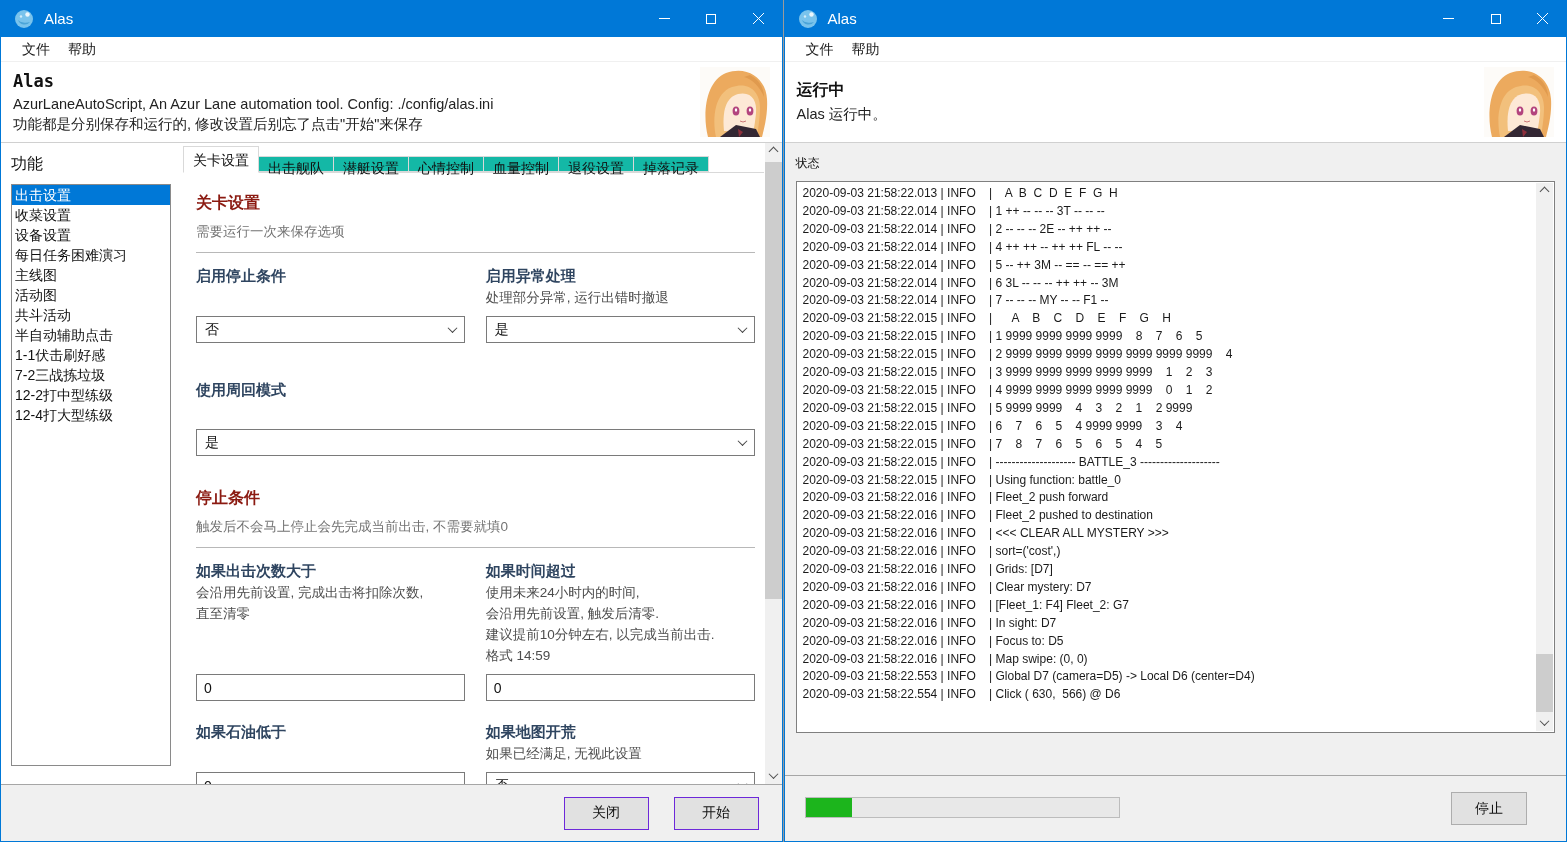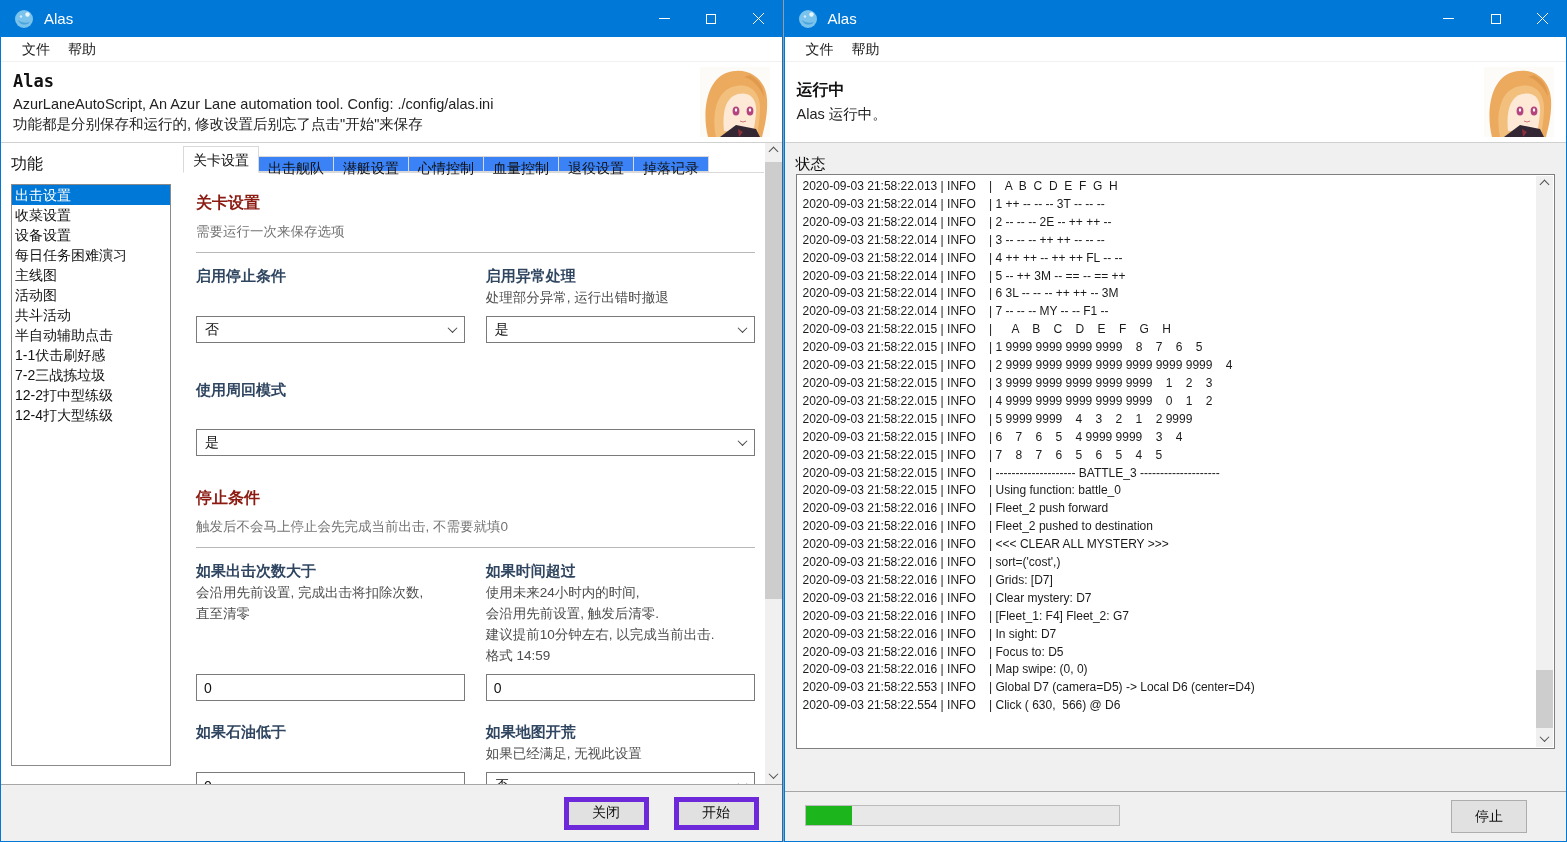--- a/index.html
+++ b/index.html
@@ -30,21 +30,21 @@
   
   .body-left { flex:1; display:flex; position:relative; background:#fff; overflow:hidden; }
   .sidebar { width:178px; padding:11px 8px 18px 10px; display:flex; flex-direction:column; flex:0 0 auto; }
   .side-heading { font-size:16px; font-weight:normal; color:#111; margin-bottom:9px; }
   .listbox { border:1px solid #8a8a8a; background:#fff; flex:1; overflow:hidden; }
   .lb-item { font-size:14px; color:#111; height:20px; line-height:20px; padding-left:3px; white-space:nowrap; }
   .lb-item.sel { background:#0078d7; color:#fff; }
 
   .main { flex:1; padding:3px 18px 0 4px; overflow:hidden; }
   .tabs { display:flex; align-items:flex-end; border-bottom:1px solid #d9d9d9; height:27px; }
-  .tab { font-size:14px; color:#111; padding:3px 9px 4px; background:#3b82f6; border:1px solid #d9d9d9; border-left:none; height:16px; white-space:nowrap; }
+  .tab { font-size:14px; color:#111; padding:3px 9px 4px; background:#14b8a6; border:1px solid #d9d9d9; border-left:none; height:16px; white-space:nowrap; }
   .tab:first-child { border-left:1px solid #d9d9d9; }
   .tab.active { background:#fff; height:27px; padding-top:5px; border-bottom:1px solid #fff; margin-bottom:-1px; position:relative; }
 
   .settings { padding:0 9px 0 13px; }
   .sec-title { font-size:16px; font-weight:bold; color:#8b1a11; margin-top:20px; margin-bottom:9px; }
   .sec-desc { font-size:13.5px; color:#737373; margin-bottom:11px; }
   .hr { height:1px; background:#b8b8b8; margin-bottom:4px; }
 
   .frow { display:grid; grid-template-columns:1fr 1fr; column-gap:21px; margin-top:12px; }
   .flabel { font-size:15px; font-weight:bold; color:#2f4560; grid-row:1; line-height:22px; }
@@ -61,29 +61,29 @@
   .chv.gray { border-color:#505050; }
 
   
   .vscroll { position:absolute; top:0; bottom:0; right:0; width:17px; background:#f0f0f0; display:flex; flex-direction:column; }
   .sb-btn { height:17px; display:flex; align-items:center; justify-content:center; flex:0 0 auto; }
   .sb-track { flex:1; position:relative; }
   .sb-thumb { position:absolute; left:0; right:0; background:#cdcdcd; }
 
   
   .footer { height:57px; border-top:1px solid #a6a6a6; background:#f0f0f0; display:flex; align-items:center; justify-content:flex-end; gap:25px; padding-right:23px; flex:0 0 auto; }
-  .btn { width:85px; height:33px; background:#e1e1e1; border:5px solid #6d28d9; font-size:14px; color:#111; font-family:inherit; }
+  .btn { width:85px; height:33px; background:#e1e1e1; border:1px solid #6d28d9; font-size:14px; color:#111; font-family:inherit; }
 
   
   .status-area { flex:1; background:#f0f0f0; padding:12px 11px 0 11px; display:flex; flex-direction:column; overflow:hidden; }
-  .status-label { font-size:15px; color:#111; }
+  .status-label { font-size:12px; color:#111; margin-bottom:9px; }
   .log-box { flex:1; background:#fff; border:1px solid #7f7f7f; position:relative; overflow:hidden; margin-bottom:42px; }
   .log-lines { position:absolute; top:3px; left:6px; right:18px; bottom:0; overflow:hidden; }
   .log-line { font-family:Liberation Sans, sans-serif; font-size:12px; line-height:17.9px; color:#1a1a1a; white-space:pre; }
-  .footer-r { height:50px; border-top:1px solid #a6a6a6; background:#f0f0f0; display:flex; align-items:center; flex:0 0 auto; padding:0 39px 0 20px; }
+  .footer-r { height:66px; border-top:1px solid #a6a6a6; background:#f0f0f0; display:flex; align-items:center; flex:0 0 auto; padding:0 39px 0 20px; }
   .progress { width:315px; height:21px; background:#e8e8e8; border:1px solid #bcbcbc; margin-top:-2px; }
   .progress-fill { height:100%; background:#1cb51c; }
   .btn-stop { margin-left:auto; width:76px; height:33px; background:#e1e1e1; border:1px solid #adadad; font-size:14px; color:#111; font-family:inherit; }
 </style>
 </head>
 <body>
 
 <div class="desk">
 
   <section class="window">
@@ -319,21 +319,20 @@
       </div>
     </div>
 
     <div class="status-area">
       <div class="status-label">状态</div>
       <div class="log-box">
         <div class="log-lines" id="log-lines">
             <div class="log-line">2020-09-03 21:58:22.013 | INFO    |    A  B  C  D  E  F  G  H</div>
             <div class="log-line">2020-09-03 21:58:22.014 | INFO    | 1 ++ -- -- -- 3T -- -- --</div>
             <div class="log-line">2020-09-03 21:58:22.014 | INFO    | 2 -- -- -- 2E -- ++ ++ --</div>
-            <div class="log-line">2020-09-03 21:58:22.014 | INFO    | 3 -- -- -- ++ ++ -- -- --</div>
             <div class="log-line">2020-09-03 21:58:22.014 | INFO    | 4 ++ ++ -- ++ ++ FL -- --</div>
             <div class="log-line">2020-09-03 21:58:22.014 | INFO    | 5 -- ++ 3M -- == -- == ++</div>
             <div class="log-line">2020-09-03 21:58:22.014 | INFO    | 6 3L -- -- -- ++ ++ -- 3M</div>
             <div class="log-line">2020-09-03 21:58:22.014 | INFO    | 7 -- -- -- MY -- -- F1 --</div>
             <div class="log-line">2020-09-03 21:58:22.015 | INFO    |      A    B    C    D    E    F    G    H</div>
             <div class="log-line">2020-09-03 21:58:22.015 | INFO    | 1 9999 9999 9999 9999    8    7    6    5</div>
             <div class="log-line">2020-09-03 21:58:22.015 | INFO    | 2 9999 9999 9999 9999 9999 9999 9999    4</div>
             <div class="log-line">2020-09-03 21:58:22.015 | INFO    | 3 9999 9999 9999 9999 9999    1    2    3</div>
             <div class="log-line">2020-09-03 21:58:22.015 | INFO    | 4 9999 9999 9999 9999 9999    0    1    2</div>
             <div class="log-line">2020-09-03 21:58:22.015 | INFO    | 5 9999 9999    4    3    2    1    2 9999</div>

